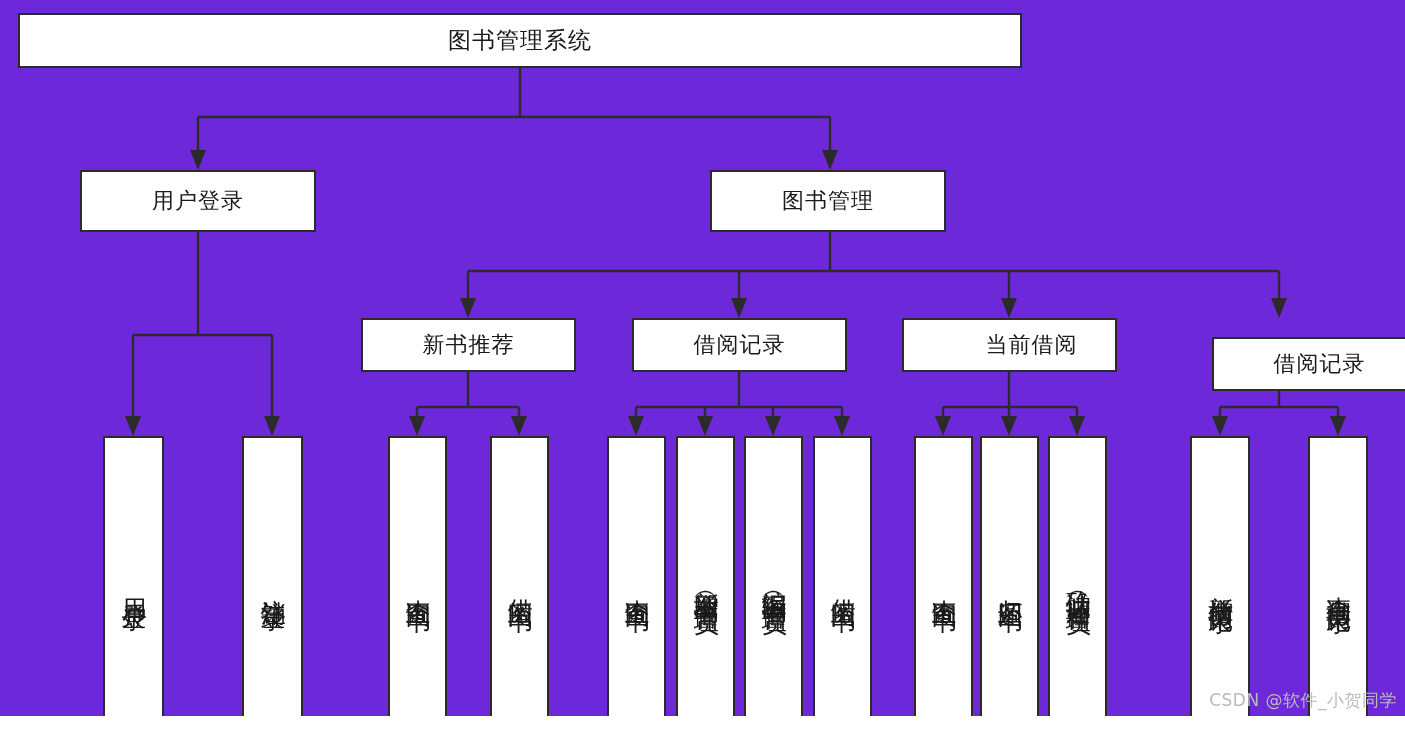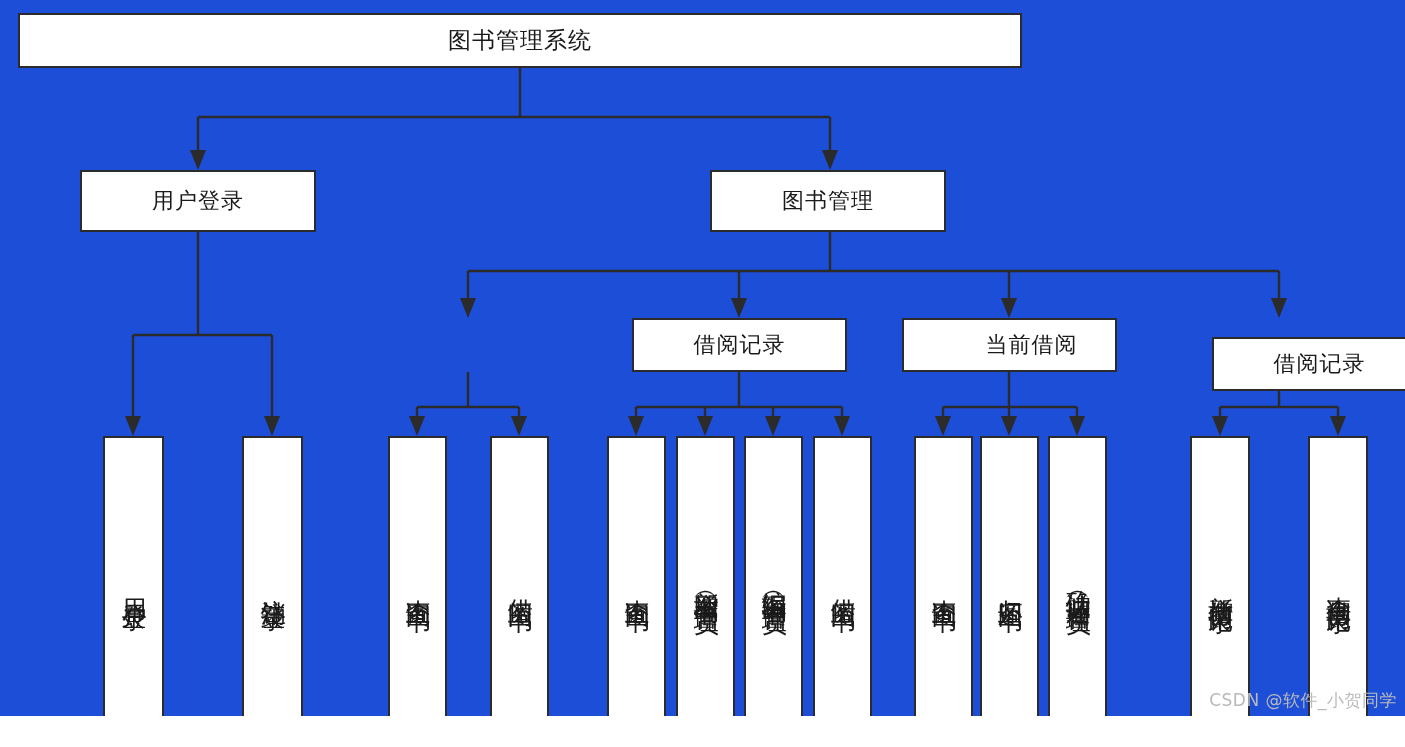--- a/index.html
+++ b/index.html
@@ -6,21 +6,21 @@
   html,body{margin:0;padding:0;background:#ffffff;}
   body{
     font-family:"DejaVu Sans","Liberation Sans",sans-serif;
     color:#1a1a1a;
     -webkit-font-smoothing:antialiased;
   }
   #canvas{
     position:relative;
     width:1405px;
     height:716px;
-    background:#1d4ed8;
+    background:#6d28d9;
     overflow:hidden;
   }
   
   .node{
     position:absolute;
     box-sizing:border-box;
     background:#ffffff;
     border:2px solid #2b2b2b;
     display:flex;
     align-items:center;
@@ -153,20 +153,23 @@
     <span class="label">图书管理系统</span>
   </div>
 
   <div class="node horiz" style="left:80px;top:170px;width:236px;height:62px;">
     <span class="label">用户登录</span>
   </div>
   <div class="node horiz" style="left:710px;top:170px;width:236px;height:62px;">
     <span class="label">图书管理</span>
   </div>
 
+  <div class="node horiz" style="left:361px;top:318px;width:215px;height:54px;">
+    <span class="label">新书推荐</span>
+  </div>
   <div class="node horiz" style="left:632px;top:318px;width:215px;height:54px;">
     <span class="label">借阅记录</span>
   </div>
   <div class="node horiz" style="left:902px;top:318px;width:215px;height:54px;padding-left:44px;">
     <span class="label">当前借阅</span>
   </div>
   <div class="node horiz" style="left:1172px;top:337px;width:215px;height:54px;margin-left:40px;">
     <span class="label">借阅记录</span>
   </div>
 

